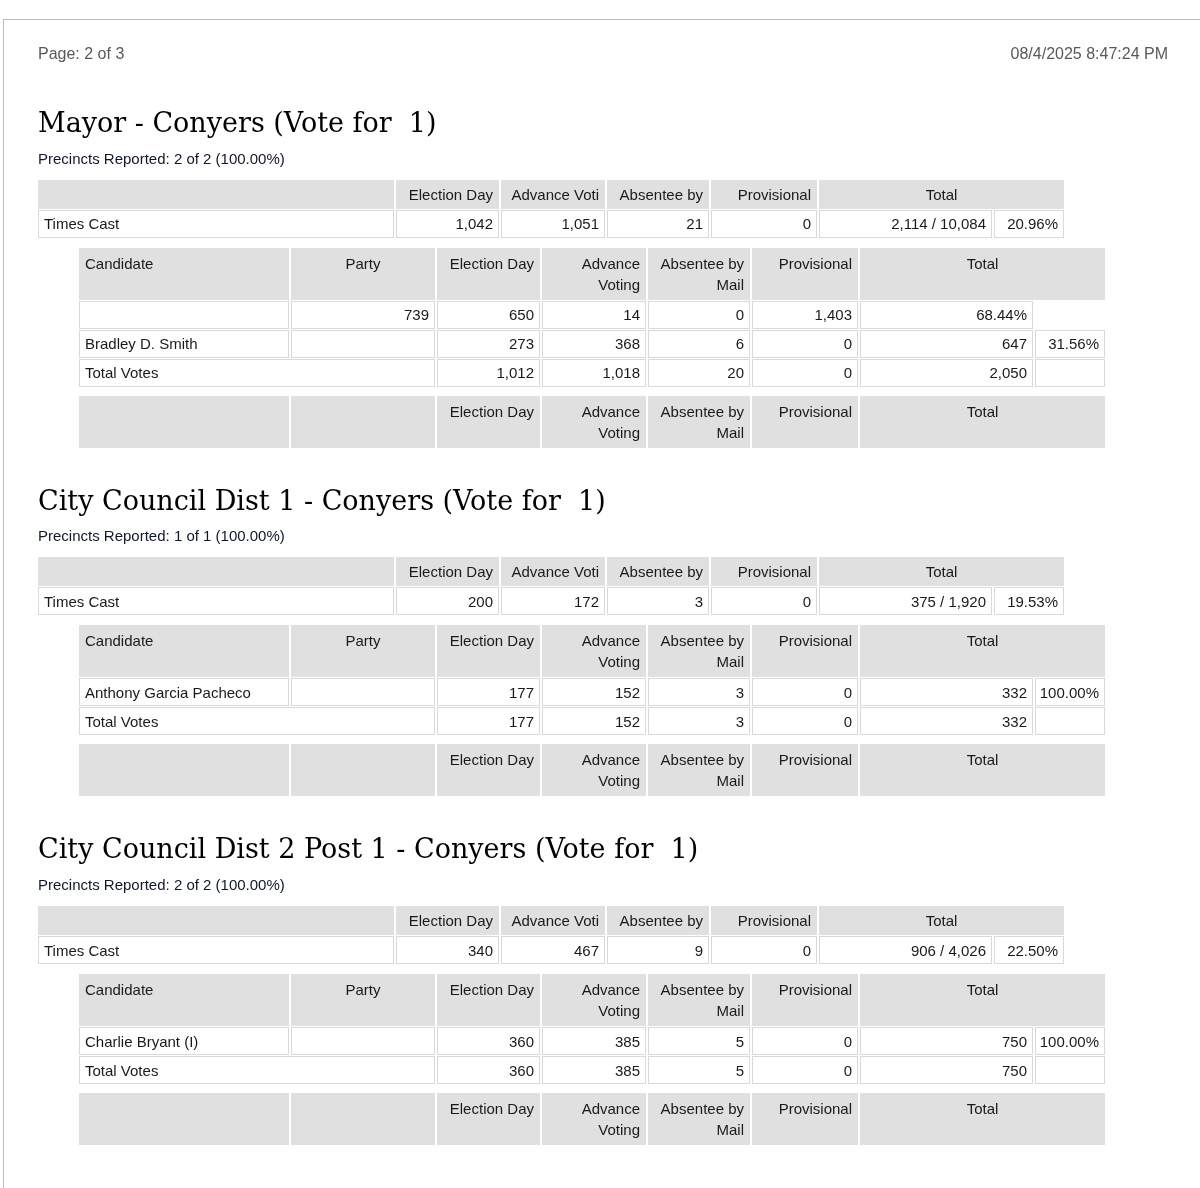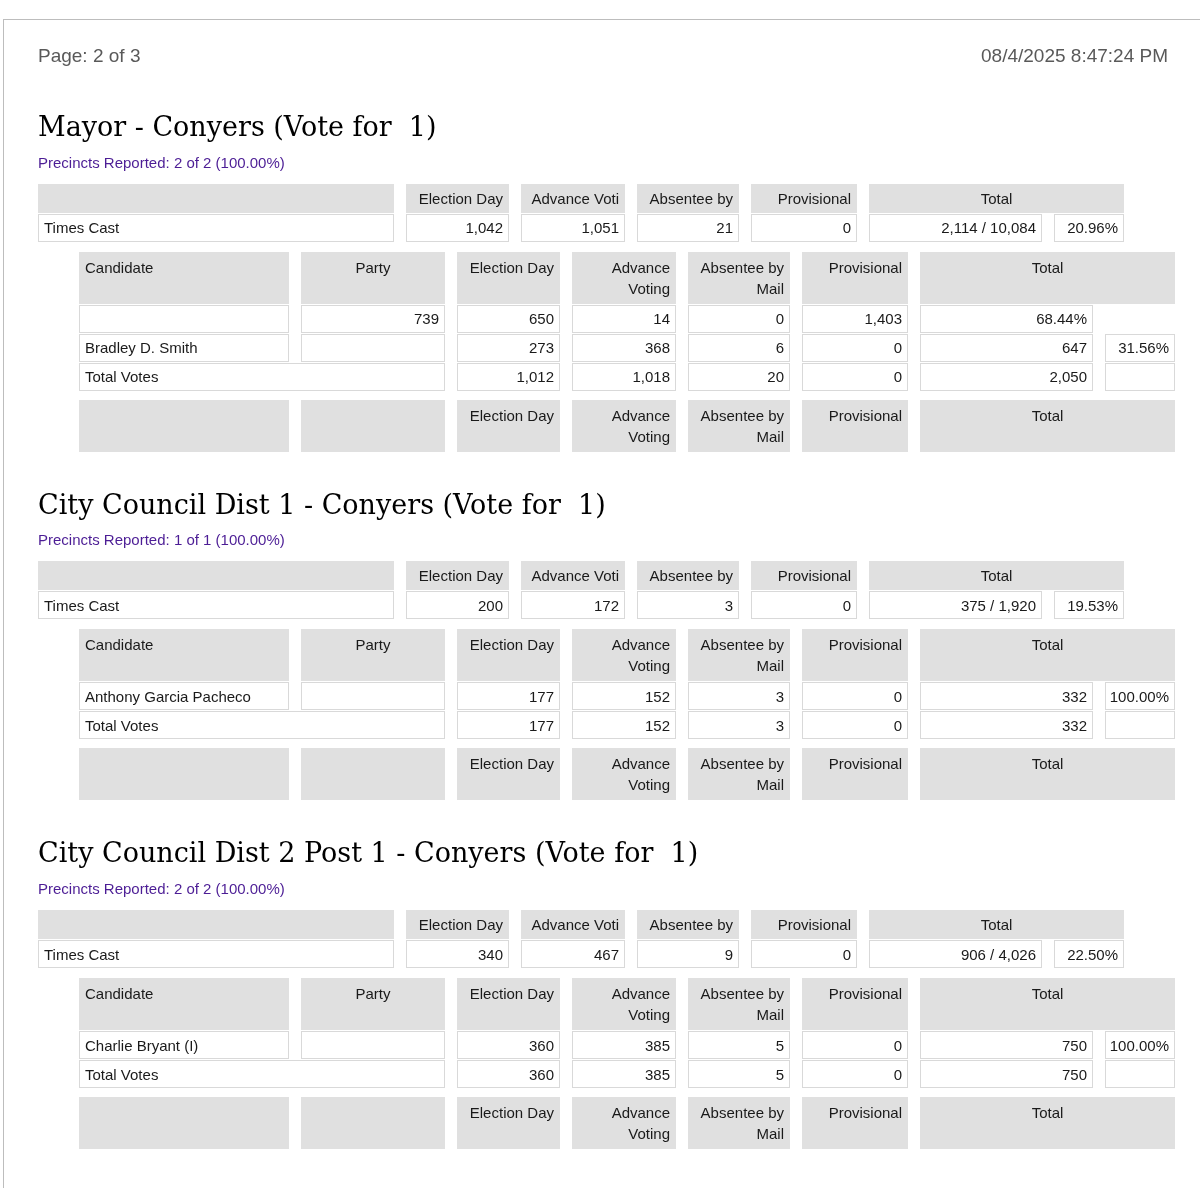--- a/index.html
+++ b/index.html
@@ -4,27 +4,27 @@
 <style>
   html,body{margin:0;padding:0;}
   body{
     width:1200px;height:1188px;position:relative;overflow:hidden;
     background:#ffffff;color:#1a1a1a;
     font-family:"Liberation Sans",sans-serif;font-size:15px;
   }
   .page-top-line{position:absolute;top:19px;left:3px;width:1197px;height:1px;background:#bdbdbd;}
   .page-left-line{position:absolute;top:19px;left:3px;width:1px;height:1169px;background:#bdbdbd;}
   .content{padding:45px 0 0 38px;}
-  .meta-row{display:flex;justify-content:space-between;width:1130px;color:#595959;font-size:19px;}
+  .meta-row{display:flex;justify-content:space-between;width:1130px;color:#595959;font-size:16px;}
   .contest{margin-top:38px;}
   .contest.first{margin-top:45px;}
   .contest-title{font-family:"DejaVu Serif",serif;font-weight:400;font-size:27px;color:#000;white-space:pre;line-height:1.1;}
-  .precincts{margin-top:12px;font-size:15px;color:#4c1d95;}
+  .precincts{margin-top:12px;font-size:15px;color:#0f172a;}
   .tbl{margin-top:13px;width:1026px;}
-  .grid{display:grid;column-gap:12px;}
+  .grid{display:grid;column-gap:2px;}
   .g-sum{grid-template-columns:356px 103px 104px 102px 106px 173px 70px;}
   .g-cand{grid-template-columns:210px 144px 103px 104px 102px 106px 173px 70px;}
   .cell{box-sizing:border-box;overflow:hidden;white-space:nowrap;}
   
   .hrow .cell{background:#e0e0e0;}
   .hrow-1{margin-top:0;}
   .hrow-1 .cell{height:29px;display:flex;align-items:center;justify-content:flex-end;padding:0 6px;}
   .hrow-2 .cell{height:52px;display:block;text-align:right;padding:5px 6px 0 6px;line-height:21px;white-space:normal;}
   .hrow .c-label{justify-content:flex-start;text-align:left;}
   .hrow .c-party{justify-content:center;text-align:center;}

